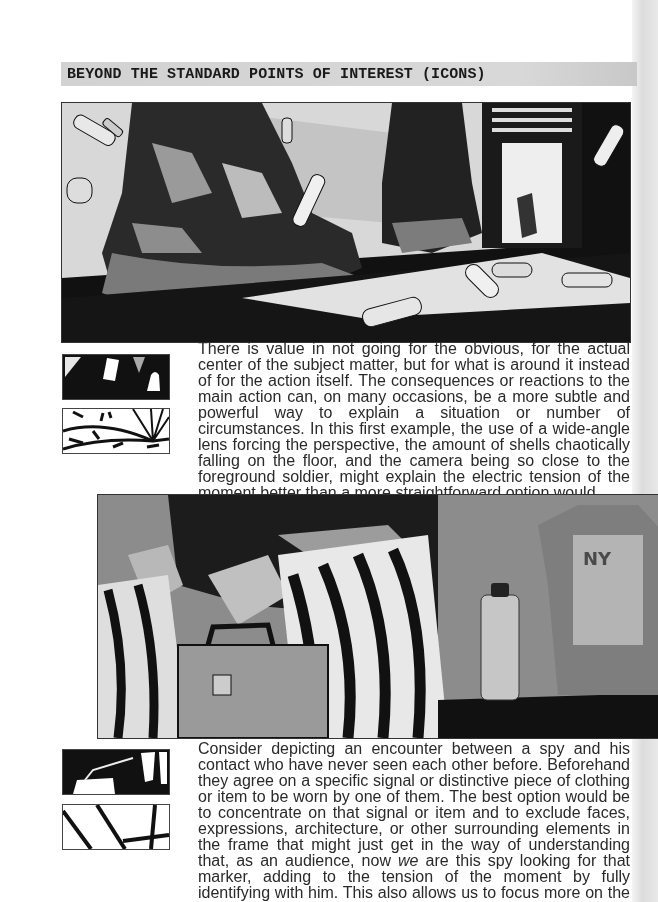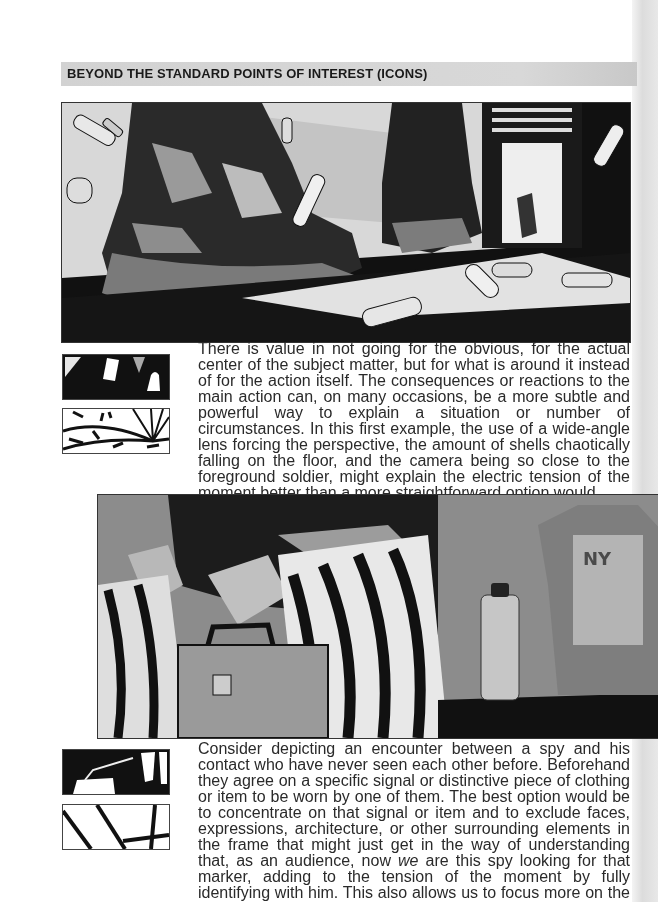--- a/index.html
+++ b/index.html
@@ -2,22 +2,22 @@
 <html><head>
 <meta charset="utf-8">
 <style>
   html, body { margin:0; padding:0; }
   body { width:658px; height:902px; background:#ffffff; position:relative; overflow:hidden;
          font-family:"Liberation Sans", sans-serif; }
   .page-shadow { position:absolute; left:632px; top:0; width:26px; height:902px;
          background:linear-gradient(to right,#f4f4f4,#dcdcdc 40%,#e8e8e8); }
   .heading-bar { position:absolute; left:61px; top:62px; width:576px; height:24px;
          background:linear-gradient(to right,#d2d2d2,#d8d8d8 80%,#c8c8c8); }
-  .heading-text { position:absolute; left:6px; top:4px; font-size:13px; font-weight:bold;
-         color:#1a1a1a; letter-spacing:0.1px; font-family:Liberation Sans, sans-serif; }
+  .heading-text { position:absolute; left:6px; top:4px; font-size:15px; font-weight:bold;
+         color:#1a1a1a; letter-spacing:0.1px; font-family:Liberation Mono, monospace; }
   .panel { position:absolute; background:#111; border:1.5px solid #333; overflow:hidden; }
   .panel svg { display:block; }
   .thumb { position:absolute; width:106px; height:44px; border:1.5px solid #444; overflow:hidden; background:#fff; }
   .body-text { position:absolute; font-size:16px; line-height:16px; color:#2a2a2a; text-align:justify; }
   .body-text em { }
 </style>
 </head>
 <body>
 
 <div class="page-shadow"></div>

